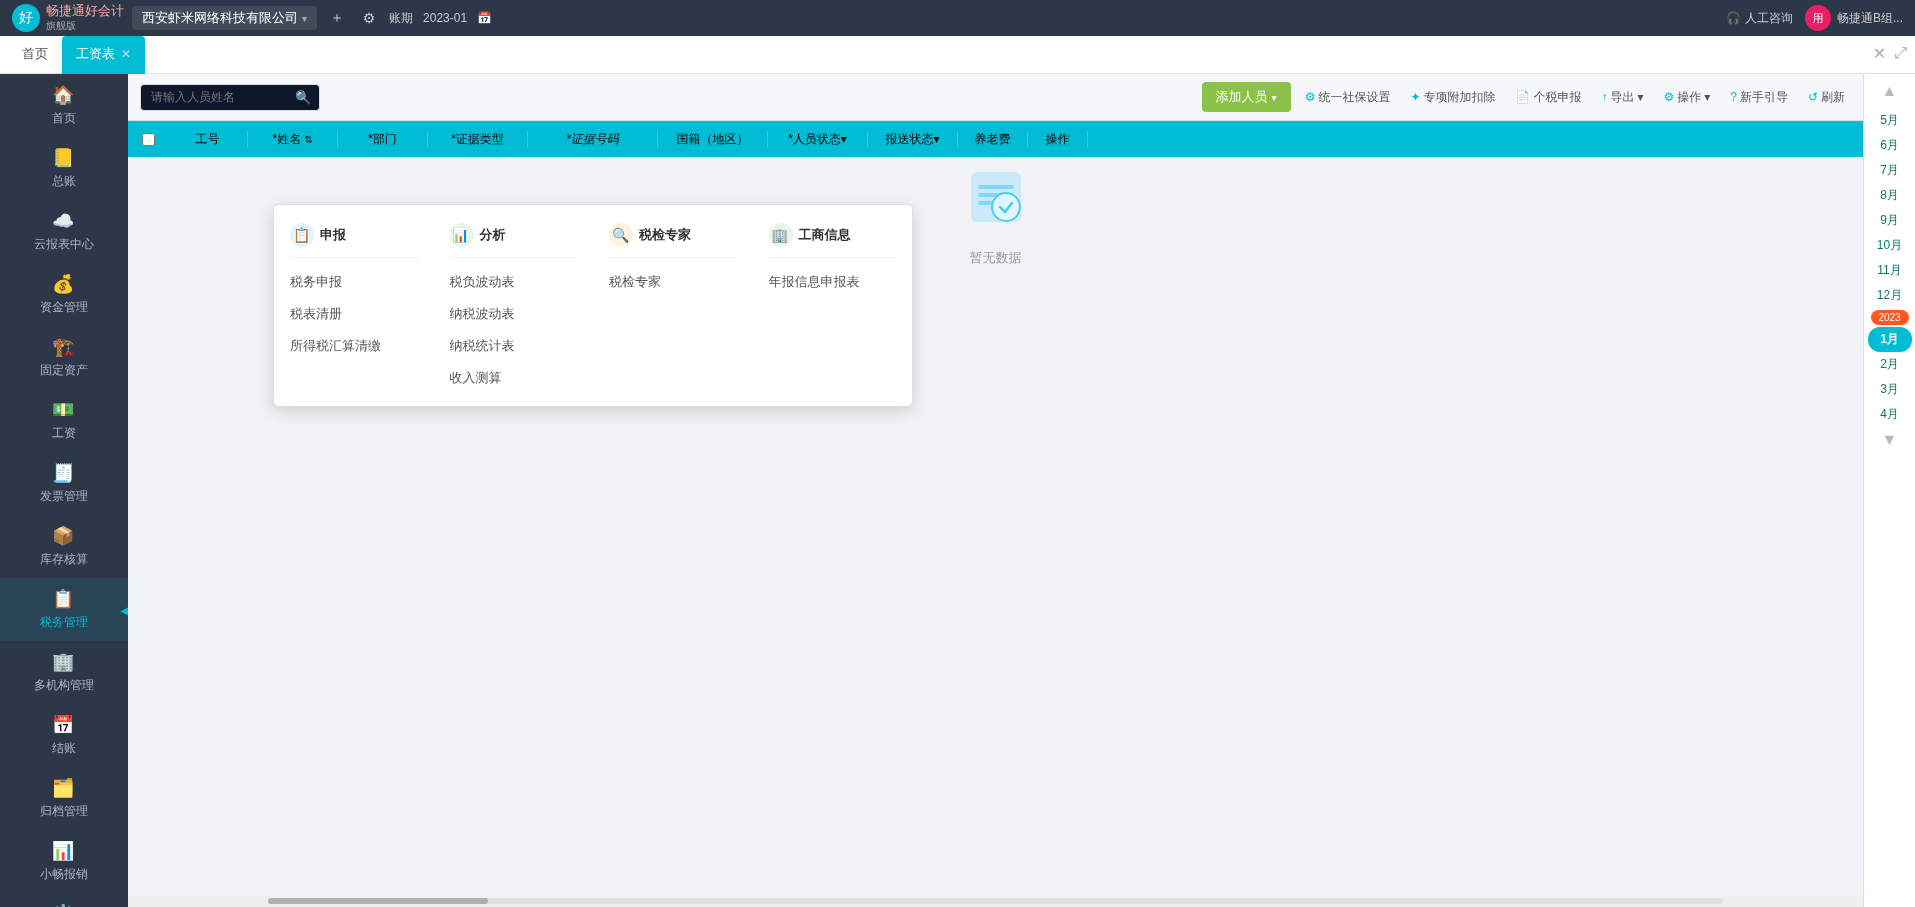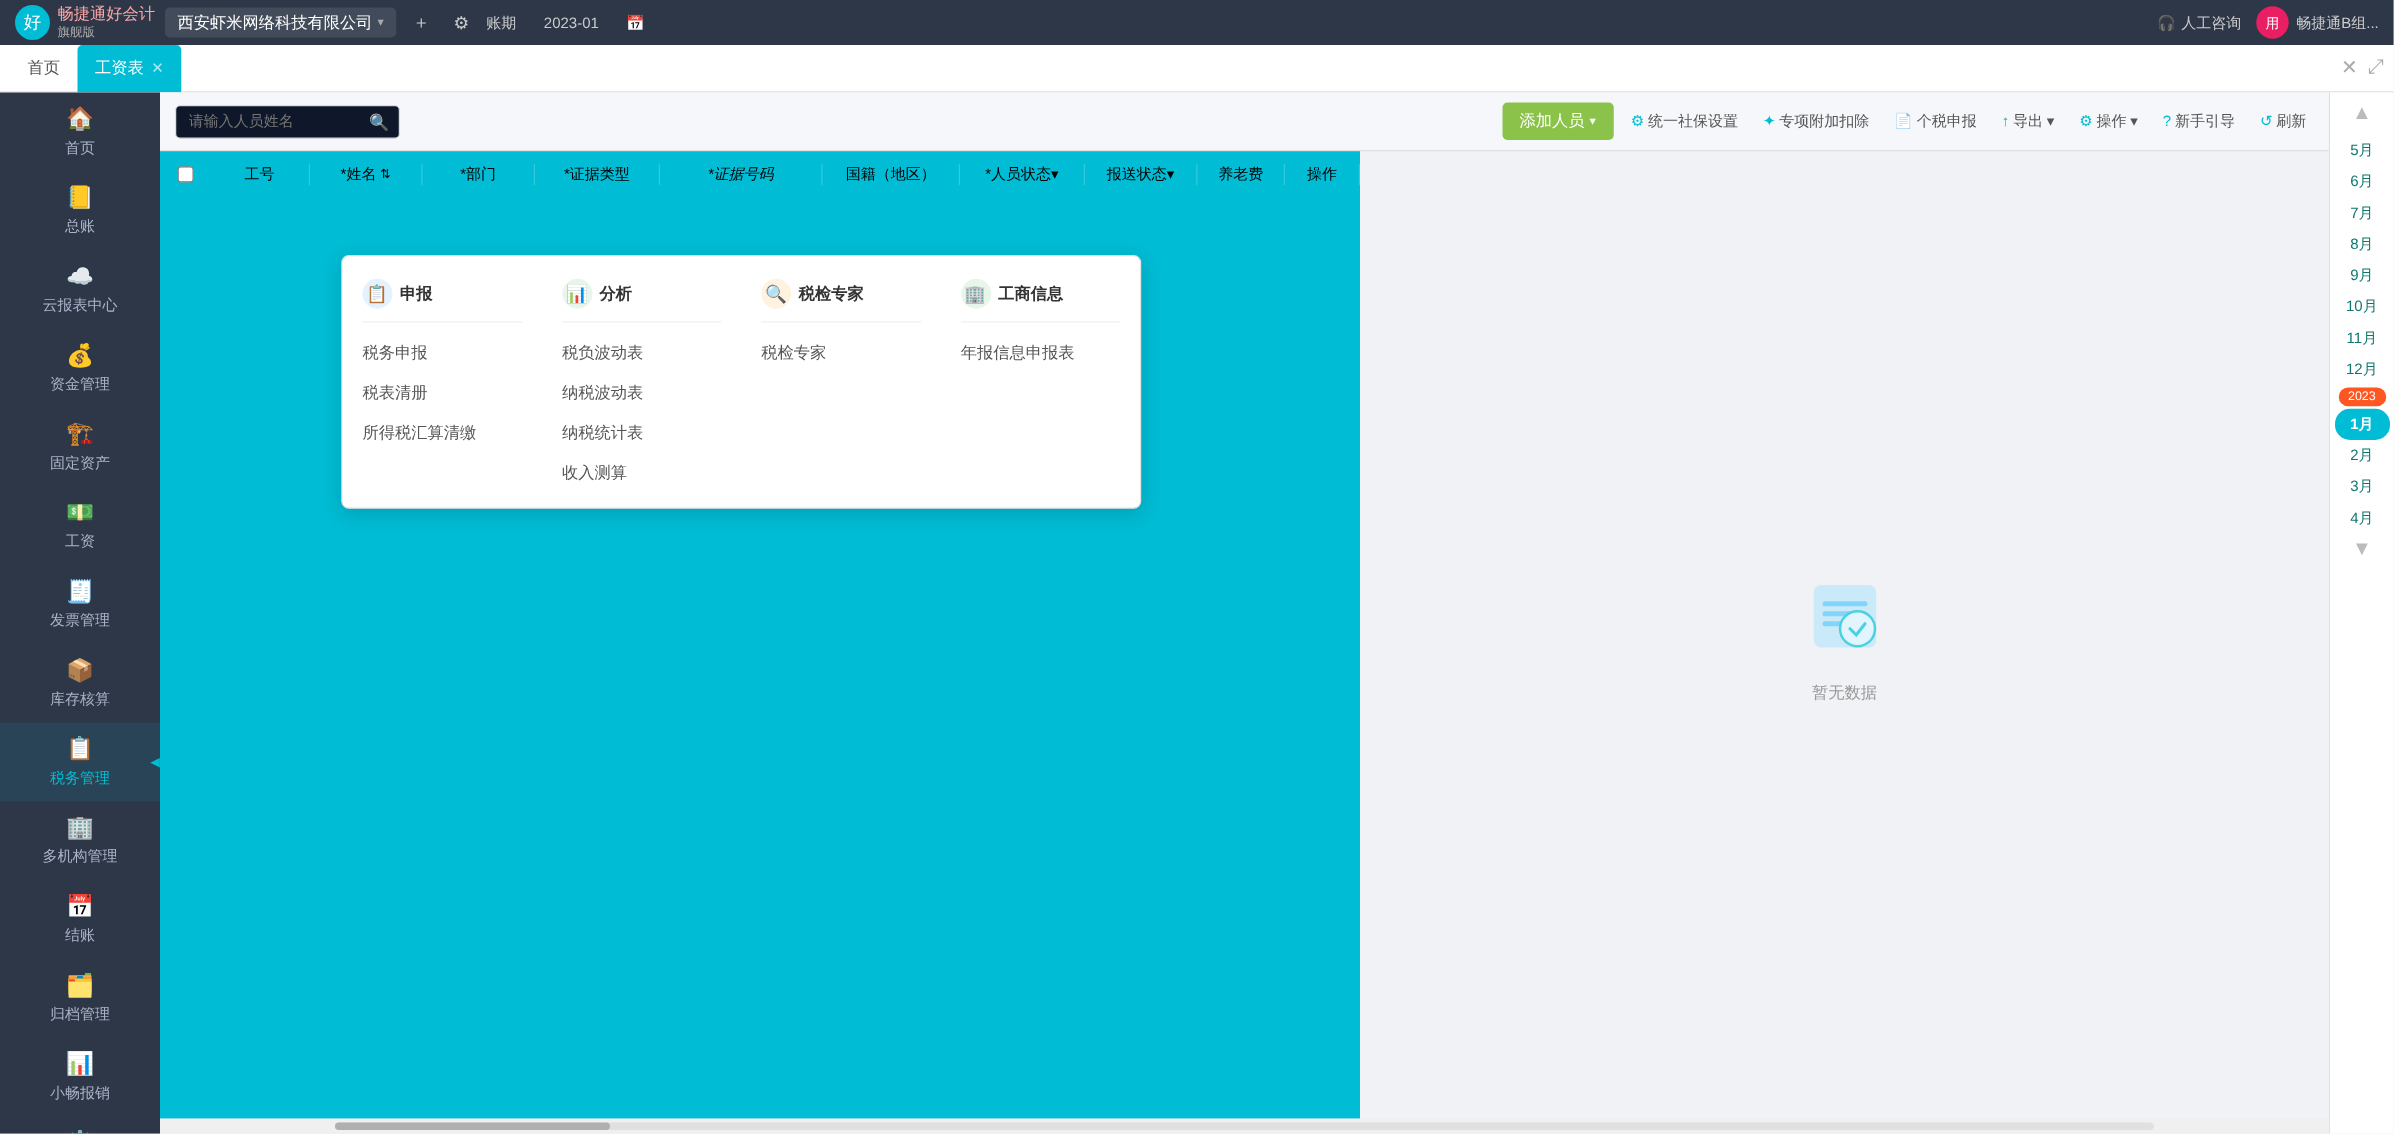--- a/index.html
+++ b/index.html
@@ -12,21 +12,21 @@
       justify-content: space-between;
     }
     .top-bar-left { display: flex; align-items: center; gap: 8px; }
     .logo-area { display: flex; align-items: center; gap: 6px; }
     .logo-icon { width: 28px; height: 28px; background: #00bcd4; border-radius: 50%; display: flex; align-items: center; justify-content: center; font-size: 14px; color: #fff; }
     .logo-text { font-size: 13px; color: #fca5a5; line-height: 1.2; }
     .logo-subtext { font-size: 10px; color: #aaa; }
     .company-selector { display: flex; align-items: center; gap: 4px; background: rgba(255,255,255,0.1); padding: 3px 10px; border-radius: 4px; cursor: pointer; color: #fff; font-size: 13px; }
     .company-selector .arrow { font-size: 10px; color: #aaa; }
     .top-icon-btn { width: 24px; height: 24px; display: flex; align-items: center; justify-content: center; cursor: pointer; color: #ccc; font-size: 14px; }
-    .period-area { display: flex; align-items: center; gap: 22px; color: #ccc; font-size: 12px; }
+    .period-area { display: flex; align-items: center; gap: 10px; color: #ccc; font-size: 12px; }
     .top-bar-right { display: flex; align-items: center; gap: 12px; color: #ccc; font-size: 12px; }
     .user-service { display: flex; align-items: center; gap: 4px; cursor: pointer; }
     .user-avatar { width: 26px; height: 26px; background: #e91e63; border-radius: 50%; display: flex; align-items: center; justify-content: center; font-size: 11px; color: #fff; }
 
     
     .nav-tabs { display: flex; align-items: center; height: 38px; background: #fff; border-bottom: 1px solid #e0e0e0; padding-left: 8px; }
     .nav-tab { padding: 0 14px; height: 38px; display: flex; align-items: center; cursor: pointer; font-size: 13px; color: #555; border-bottom: 2px solid transparent; gap: 6px; }
     .nav-tab.active { background: #00bcd4; color: #fff; border-bottom: 2px solid #00bcd4; border-radius: 4px 4px 0 0; }
     .nav-tab .close-btn { font-size: 12px; opacity: 0.7; }
 
@@ -69,31 +69,31 @@
     .popup-col { padding: 12px 16px; }
     .popup-col-header { display: flex; align-items: center; gap: 6px; font-size: 13px; color: #333; font-weight: bold; padding: 6px 0 10px 0; border-bottom: 1px solid #f0f0f0; margin-bottom: 8px; }
     .popup-col-header .col-icon { width: 24px; height: 24px; border-radius: 50%; display: flex; align-items: center; justify-content: center; font-size: 14px; }
     .popup-col-header.申报 .col-icon { background: #e3f2fd; color: #2196f3; }
     .popup-col-header.分析 .col-icon { background: #e8f5e9; color: #4caf50; }
     .popup-col-header.税检专家 .col-icon { background: #fff3e0; color: #ff9800; }
     .popup-col-header.工商信息 .col-icon { background: #e8f5e9; color: #4caf50; }
     .popup-col-item { padding: 7px 0; color: #555; font-size: 13px; cursor: pointer; }
 
     
-    .empty-state { display: flex; flex-direction: column; align-items: center; justify-content: center; flex: 1; gap: 12px; }
+    .empty-state { display: flex; flex-direction: column; align-items: center; flex: 1; gap: 12px; }
     .empty-icon { width: 80px; height: 80px; }
     .empty-text { color: #999; font-size: 13px; }
 
     
     .right-panel { width: 52px; background: #fff; border-left: 1px solid #e0e0e0; display: flex; flex-direction: column; align-items: center; padding-top: 4px; flex-shrink: 0; overflow-y: auto; }
     .rp-month { font-size: 12px; color: #0f766e; padding: 4px 8px; cursor: pointer; border-radius: 12px; text-align: center; width: 44px; }
     .rp-month.active { background: #00bcd4; color: #fff; border-radius: 12px; font-weight: bold; }
     .rp-arrow { font-size: 16px; color: #bbb; cursor: pointer; padding: 4px; }
 
-    .table-content { display: flex; flex: 1; overflow: hidden; }
+    .table-content { display: flex; flex-direction: column; flex: 1; overflow: hidden; }
 
     .scrollbar-area { height: 12px; background: #f0f0f0; display: flex; align-items: center; padding: 0 140px; }
     .scrollbar-track { flex: 1; height: 6px; background: #e0e0e0; border-radius: 3px; }
     .scrollbar-thumb { width: 220px; height: 6px; background: #b0b0b0; border-radius: 3px; }
     .tr-btn { font-size: 16px; color: #aaa; cursor: pointer; }
   </style>
 </head>
 <body>
 
 <div class="top-bar">

